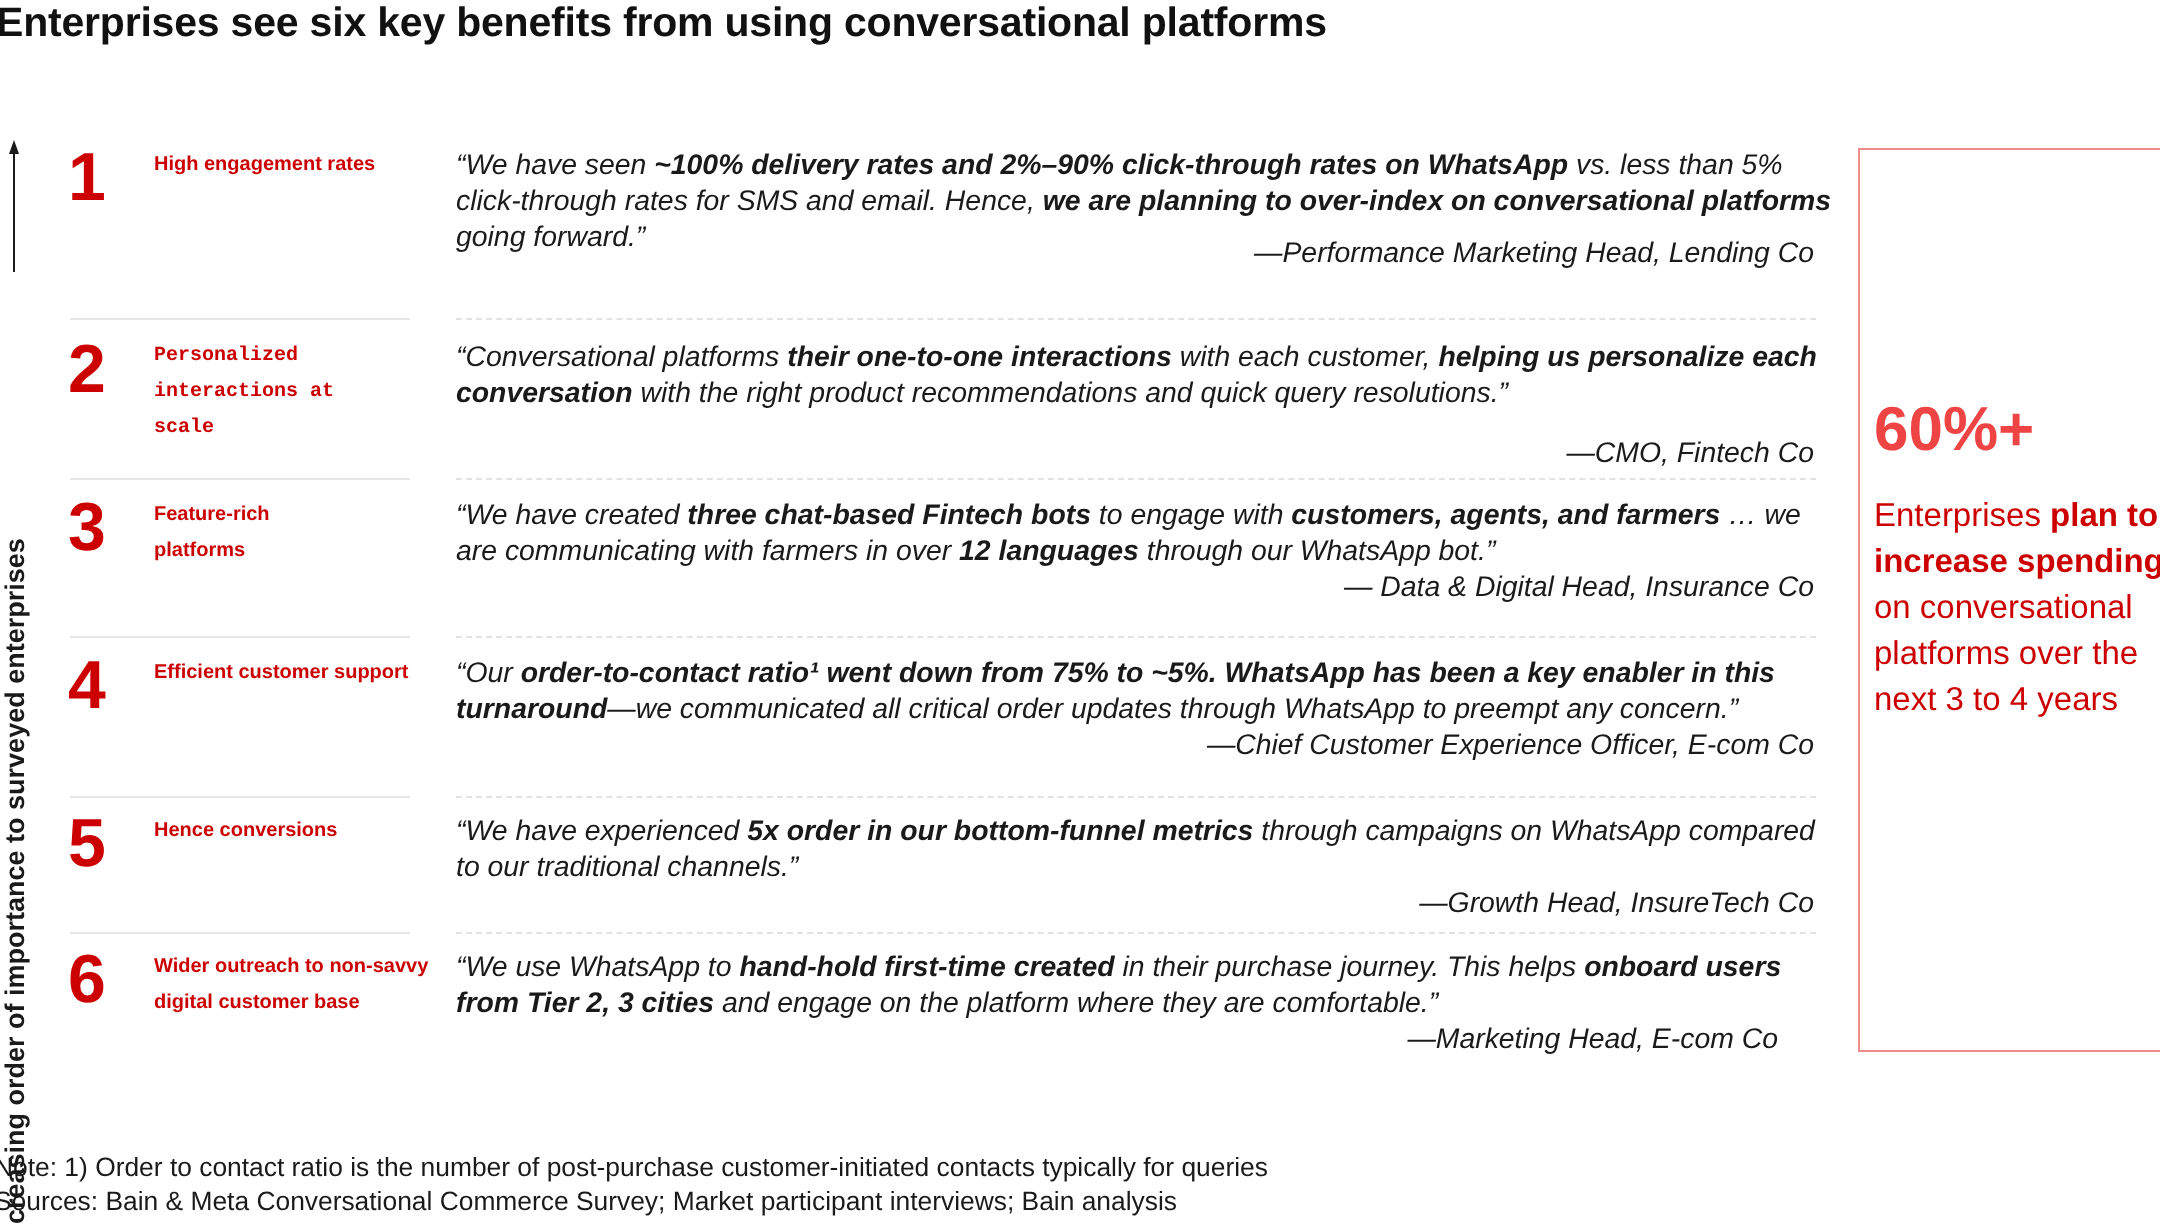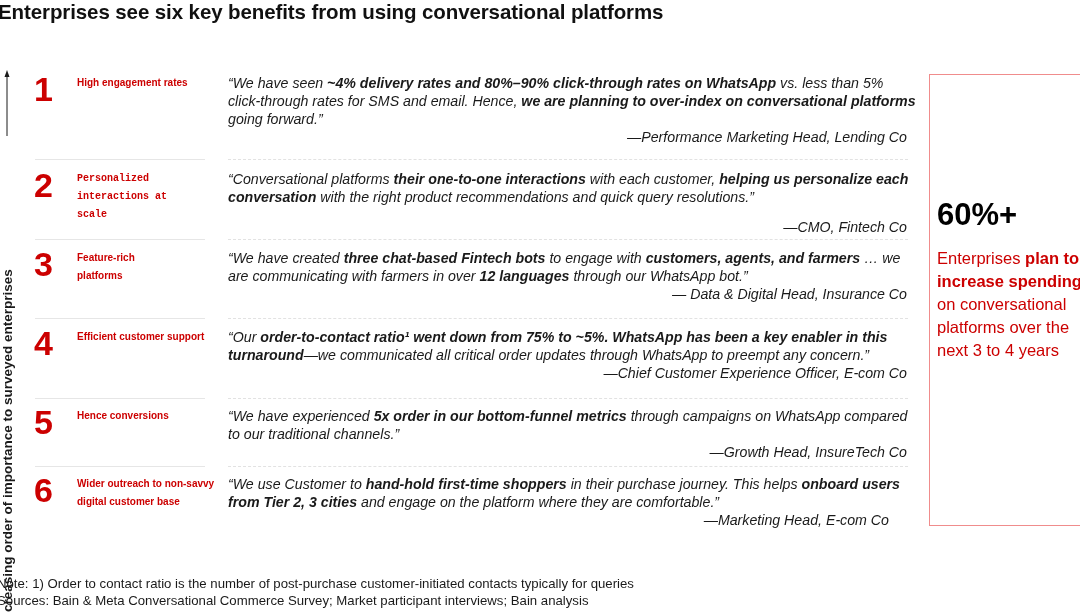--- a/index.html
+++ b/index.html
@@ -53,21 +53,21 @@
       position: absolute; left: 228px; width: 680px; height: 0;
       border-top: 1.5px dashed #e2e2e2;
     }
 
     .callout {
       position: absolute; left: 929px; top: 74px; width: 160px; height: 452px;
       border: 1.5px solid #f08c8c; border-right: none; box-sizing: border-box;
     }
     .callout-stat {
       position: absolute; left: 7px; top: 122px;
-      font-size: 31px; font-weight: bold; color: #000000;
+      font-size: 31px; font-weight: bold; color: #ef4444;
     }
     .callout-text {
       position: absolute; left: 7px; top: 172px; width: 150px;
       font-size: 16.5px; line-height: 23px; color: #cc0000;
     }
     .callout-text b { font-weight: bold; }
 
     .footer {
       position: absolute; left: -3px; top: 575px;
       font-size: 13.2px; line-height: 17px; color: #1a1a1a; white-space: nowrap;
@@ -84,22 +84,22 @@
     <polygon points="7,0 4.5,7 9.5,7" fill="#1a1a1a"></polygon>
   </svg>
   <div class="axis-label">Increasing order of importance to surveyed enterprises</div>
 </div>
 
 <div class="rows">
 
   <div class="row" style="top:74px;">
     <div class="num">1</div>
     <div class="benefit">High engagement rates</div>
-    <div class="quote"><span>“We have seen </span><b>~4% delivery rates and 80%–90% click-through rates on WhatsApp</b><span> vs. less than 5% click-through rates for SMS and email. Hence, </span><b>we are planning to over-index on conversational platforms</b><span> going forward.”</span></div>
-    <div class="attrib" style="top:54px;">—Performance Marketing Head, Lending Co</div>
+    <div class="quote"><span>“We have seen </span><b>~100% delivery rates and 2%–90% click-through rates on WhatsApp</b><span> vs. less than 5% click-through rates for SMS and email. Hence, </span><b>we are planning to over-index on conversational platforms</b><span> going forward.”</span></div>
+    <div class="attrib" style="top:44px;">—Performance Marketing Head, Lending Co</div>
   </div>
   <div class="div-solid" style="top:159px;"></div>
   <div class="div-dash" style="top:159px;"></div>
 
   <div class="row" style="top:170px;">
     <div class="num">2</div>
     <div class="benefit" style="width:110px;font-family:Liberation Mono, monospace;">Personalized interactions at scale</div>
     <div class="quote"><span>“Conversational platforms </span><b>their one-to-one interactions</b><span> with each customer, </span><b>helping us personalize each conversation</b><span> with the right product recommendations and quick query resolutions.”</span></div>
     <div class="attrib" style="top:48px;">—CMO, Fintech Co</div>
   </div>
@@ -129,21 +129,21 @@
     <div class="benefit" style="width:100px;">Hence conversions</div>
     <div class="quote"><span>“We have experienced </span><b>5x order in our bottom-funnel metrics</b><span> through campaigns on WhatsApp compared to our traditional channels.”</span></div>
     <div class="attrib" style="top:36px;">—Growth Head, InsureTech Co</div>
   </div>
   <div class="div-solid" style="top:466px;"></div>
   <div class="div-dash" style="top:466px;"></div>
 
   <div class="row" style="top:475px;">
     <div class="num">6</div>
     <div class="benefit">Wider outreach to non-savvy digital customer base</div>
-    <div class="quote"><span>“We use Customer to </span><b>hand-hold first-time shoppers</b><span> in their purchase journey. This helps </span><b>onboard users from Tier 2, 3 cities</b><span> and engage on the platform where they are comfortable.”</span></div>
+    <div class="quote"><span>“We use WhatsApp to </span><b>hand-hold first-time created</b><span> in their purchase journey. This helps </span><b>onboard users from Tier 2, 3 cities</b><span> and engage on the platform where they are comfortable.”</span></div>
     <div class="attrib" style="top:36px; right:31px;font-style:italic;">—Marketing Head, E-com Co</div>
   </div>
 </div>
 
 <div class="callout">
   <div class="callout-stat">60%+</div>
   <div class="callout-text"><span>Enterprises </span><b>plan to increase spending</b><span> on conversational platforms over the next 3 to 4 years</span></div>
 </div>
 
 <div class="footer">

